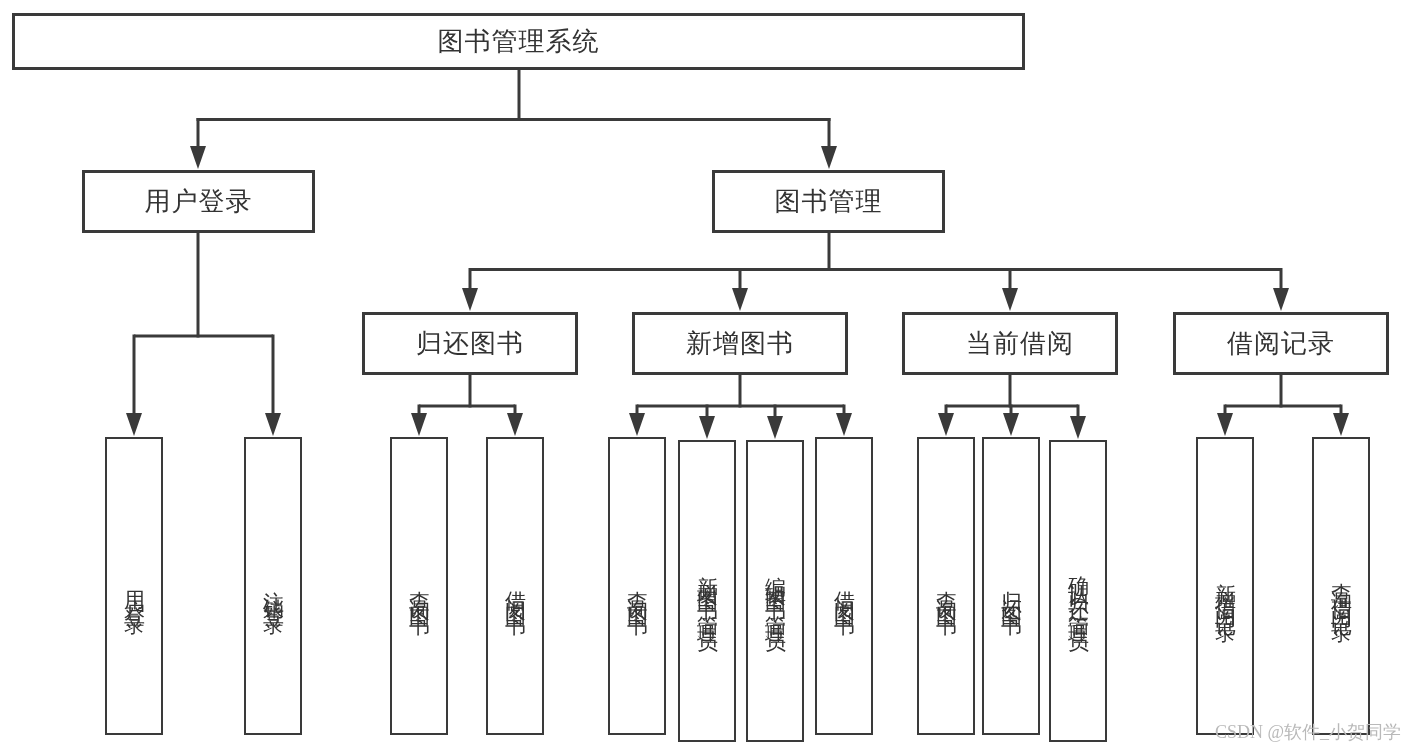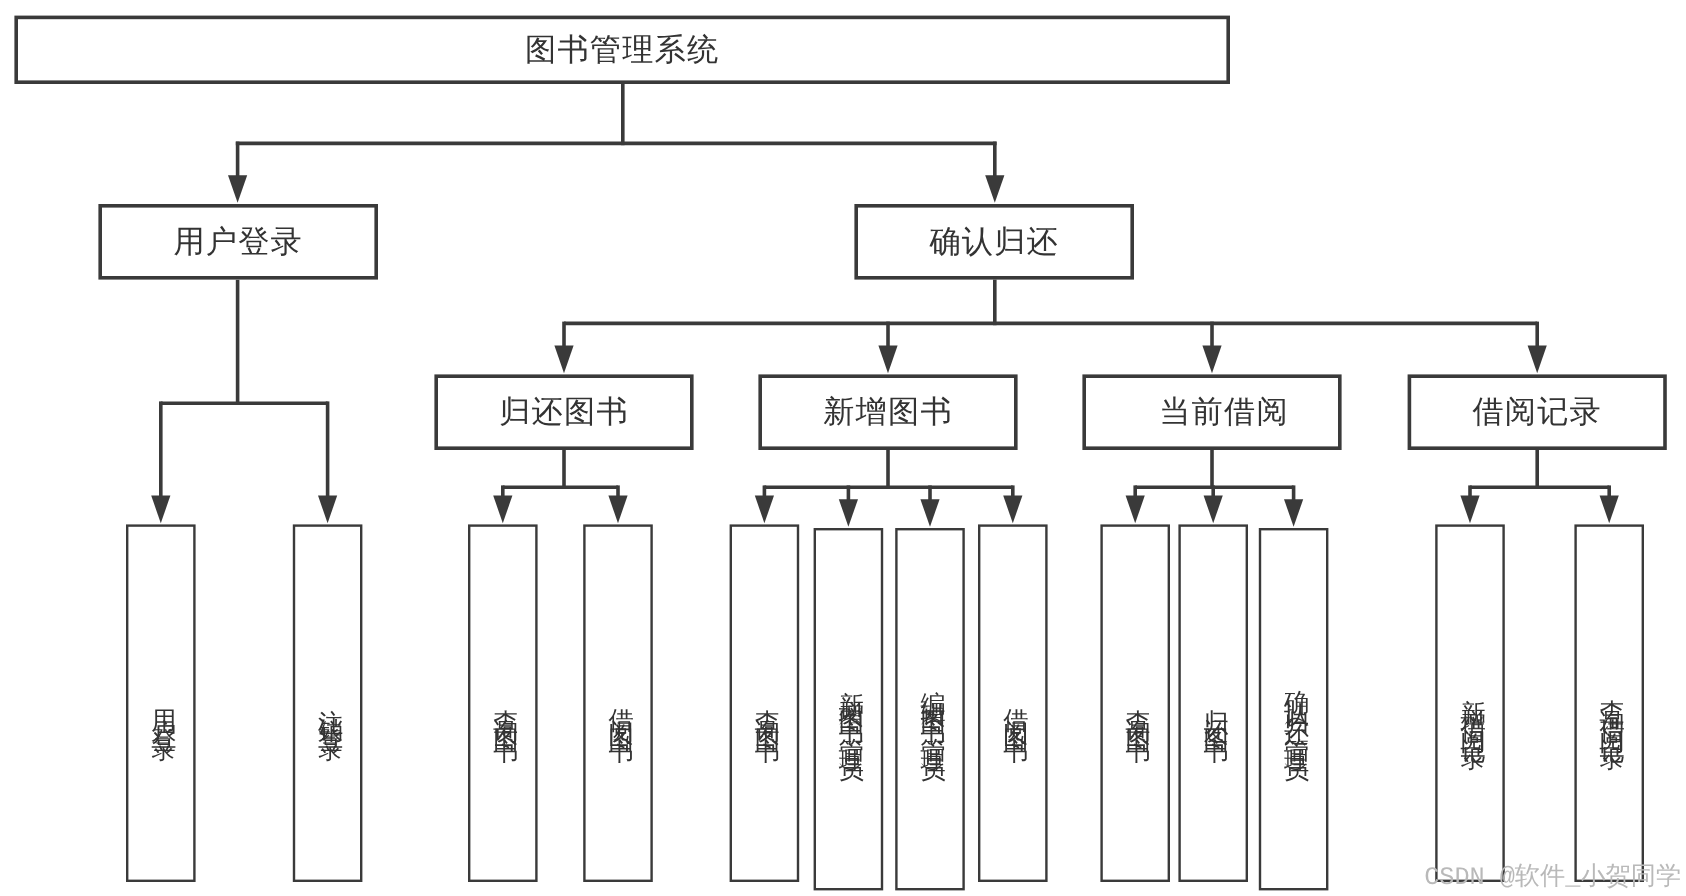--- a/index.html
+++ b/index.html
@@ -1,21 +1,21 @@
 <!DOCTYPE html>
 <html style="--line-color: #3a3a3a; --text-color: #333333; --bg-color: #ffffff; --watermark-color: #b9b9b9;"><head>
 <meta charset="utf-8">
 <style>
   html, body { margin: 0; padding: 0; background: var(--bg-color, #ffffff); }
   .canvas {
     position: relative;
     width: 1405px;
     height: 747px;
     background: var(--bg-color, #ffffff);
-    font-family: Liberation Mono, monospace;
+    font-family: Liberation Serif, serif;
     overflow: hidden;
   }
   svg.connectors {
     position: absolute;
     left: 0; top: 0;
     color: var(--line-color, #3a3a3a);
     z-index: 1;
   }
   .box {
     position: absolute;
@@ -69,21 +69,21 @@
   .leaf-8  { left: 815px;  }
   .leaf-9  { left: 917px;  }
   .leaf-10 { left: 982px;  }
   .leaf-11 { left: 1049px; }
   .leaf-12 { left: 1196px; }
   .leaf-13 { left: 1312px; }
   .watermark {
     position: absolute;
     right: 4px;
     bottom: 3px;
-    font-size: 21px;
+    font-size: 18px;
     color: var(--watermark-color, #b9b9b9);
     z-index: 3;
     white-space: nowrap;
   }
 </style>
 </head>
 <body>
 
 <div class="canvas">
 
@@ -153,21 +153,21 @@
   </svg>
 
   <div class="box box-root">
     <span class="htext">图书管理系统</span>
   </div>
 
   <div class="box box-l2-a">
     <span class="htext">用户登录</span>
   </div>
   <div class="box box-l2-b">
-    <span class="htext">确认归还</span>
+    <span class="htext">图书管理</span>
   </div>
 
   <div class="box box-l3-a">
     <span class="htext">归还图书</span>
   </div>
   <div class="box box-l3-b">
     <span class="htext">新增图书</span>
   </div>
   <div class="box box-l3-c">
     <span class="htext">当前借阅</span>

